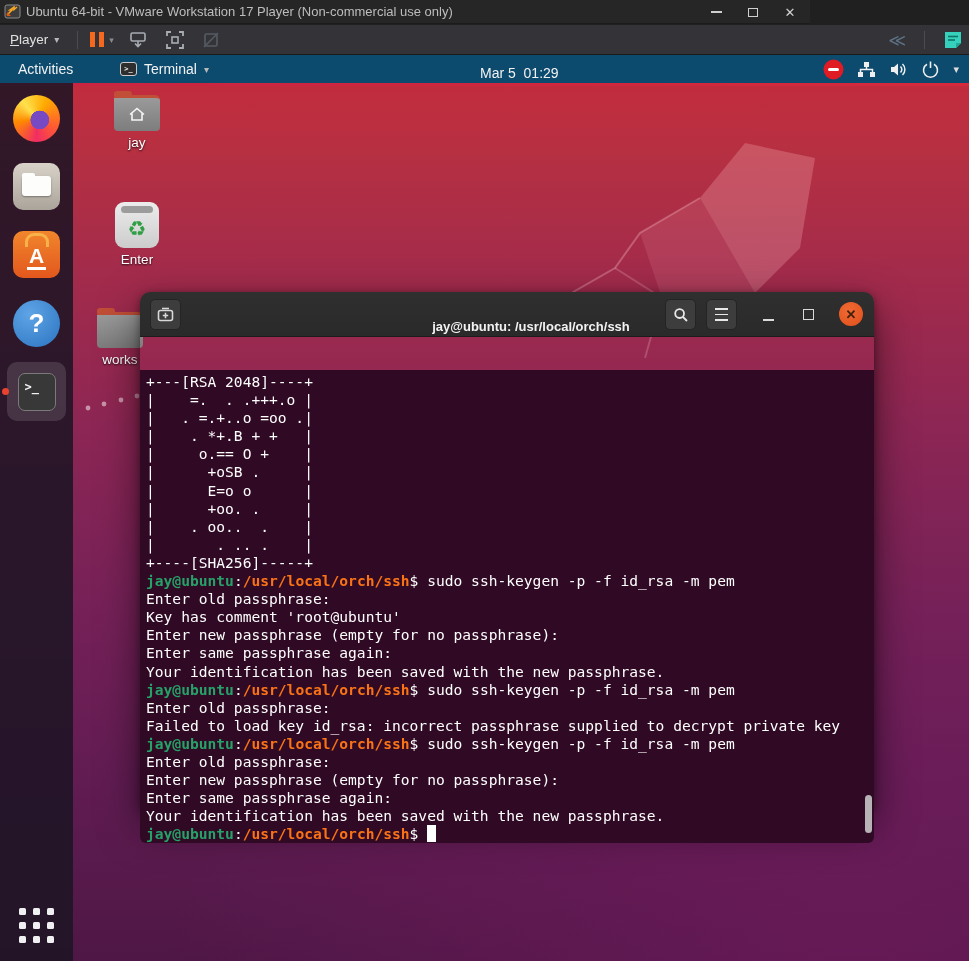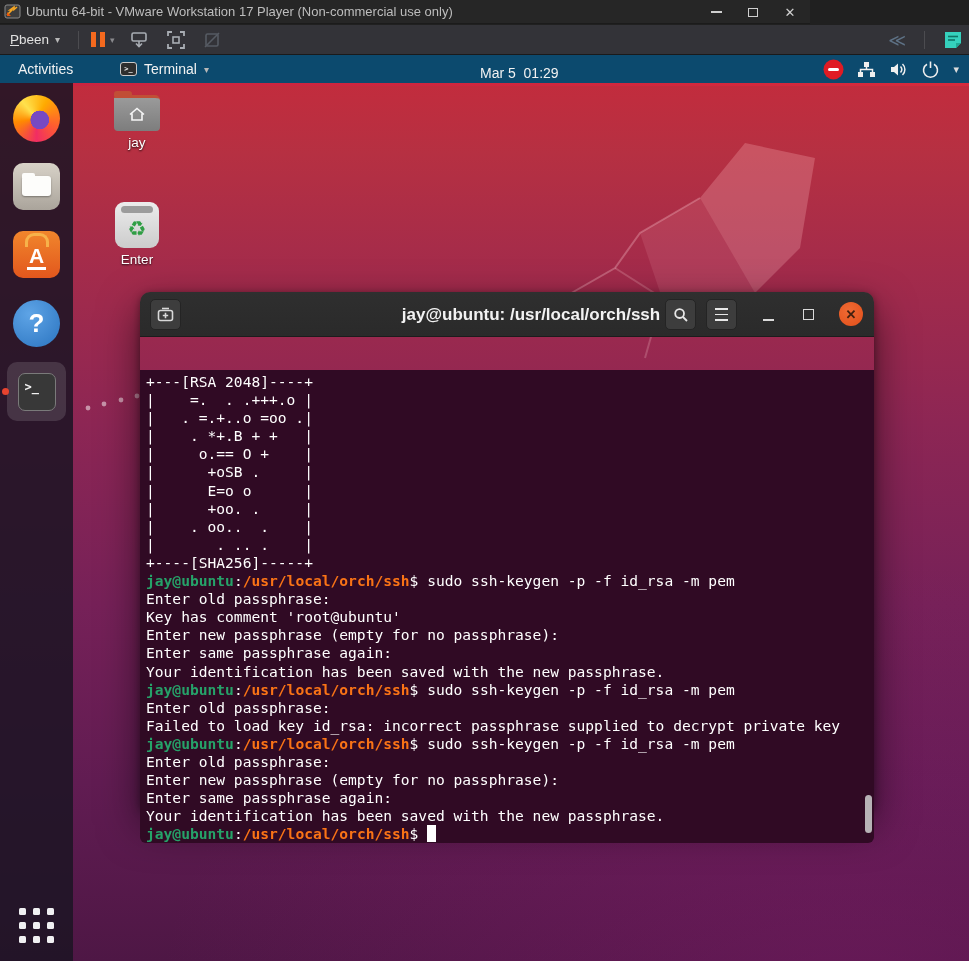--- a/index.html
+++ b/index.html
@@ -75,21 +75,21 @@
   .d-label { color:#ffffff; font-size:13.5px; text-shadow:0 1px 2px rgba(0,0,0,.85); }
   .folder { position:relative; width:46px; height:36px; background:linear-gradient(180deg,#9a9a9a,#7d7d7d); border-radius:3px 5px 4px 4px; border-top:3px solid #c14e36; display:flex; align-items:center; justify-content:center; }
   .folder::before { content:""; position:absolute; left:0; top:-7px; width:18px; height:5px; background:#c14e36; border-radius:3px 3px 0 0; }
   .trash-icon { position:relative; width:44px; height:46px; background:linear-gradient(180deg,#ececec,#cccccc); border-radius:9px; display:flex; align-items:center; justify-content:center; }
   .trash-icon::before { content:""; position:absolute; top:4px; left:50%; transform:translateX(-50%); width:32px; height:7px; background:#9c9c9c; border-radius:4px; }
   .recycle { color:#2f9e44; font-size:21px; margin-top:8px; }
 
   
   .terminal { position:absolute; left:140px; top:209px; width:734px; height:518px; border-radius:10px 10px 6px 6px; box-shadow:0 16px 40px rgba(0,0,0,0.55), 0 2px 8px rgba(0,0,0,0.4); }
   .t-titlebar { position:relative; width:100%; height:45px; background:linear-gradient(180deg,#2f2f2f,#2a2a2a); border-radius:10px 10px 0 0; border-bottom:1px solid #1c1c1c; }
-  .t-title { position:absolute; left:0; right:0; top:0; height:45px; display:flex; align-items:center; justify-content:center; color:#f2f2f2; font-size:17px; font-weight:bold; pointer-events:none;margin-left:48px; }
+  .t-title { position:absolute; left:0; right:0; top:12px; height:45px; display:flex; align-items:center; justify-content:center; color:#f2f2f2; font-size:13px; font-weight:bold; pointer-events:none;margin-left:48px; }
   .tbtn { position:absolute; top:7px; width:31px; height:31px; background:#3d3d3d; border:1px solid #242424; border-radius:5px; display:flex; align-items:center; justify-content:center; }
   .newtab { left:10px; }
   .search { left:525px; }
   .menu { left:566px; }
   .menu-lines { display:flex; flex-direction:column; gap:3.5px; }
   .menu-lines i { display:block; width:13px; height:1.8px; background:#e8e8e8; }
   .t-min { position:absolute; left:614px; top:7px; width:28px; height:31px; display:flex; align-items:flex-end; justify-content:center; padding-bottom:9px; }
   .t-min .dash { width:11px; height:1.8px; background:#dadada; }
   .t-max { position:absolute; left:654px; top:7px; width:28px; height:31px; display:flex; align-items:center; justify-content:center; }
   .t-max .box { width:11px; height:11px; border:1.5px solid #dadada; }
@@ -124,21 +124,21 @@
         </span>
       <span class="vmc">
           <span class="box"></span>
         </span>
       <span class="vmc">✕</span>
     </div>
   </div>
 
   <div class="vm-toolbar">
     <div class="player-menu">
-      <span><span class="p-init">P</span><span>been</span></span>
+      <span><span class="p-init">P</span><span>layer</span></span>
       <span class="caret">▾</span>
     </div>
     <div class="tb-sep"></div>
     <div class="pause-btn">
       <span class="pause-bars">
           <i></i>
           <i></i>
         </span>
       <span class="pause-caret">▾</span>
     </div>
@@ -227,20 +227,24 @@
       <span class="d-label">jay</span>
     </div>
 
     <div class="d-icon" style="left:98px; top:119px;">
       <span class="trash-icon">
         <span class="recycle">♻</span>
       </span>
       <span class="d-label">Enter</span>
     </div>
 
+    <div class="d-icon" style="left:81px; top:229px;">
+      <span class="folder"></span>
+      <span class="d-label">works</span>
+    </div>
 
     <div class="dock">
       <div class="dock-item" style="top:12px;">
         <div class="ff-icon"></div>
       </div>
       <div class="dock-item" style="top:80px;">
         <div class="files-icon"></div>
       </div>
       <div class="dock-item" style="top:148px;">
         <div class="soft-icon">

